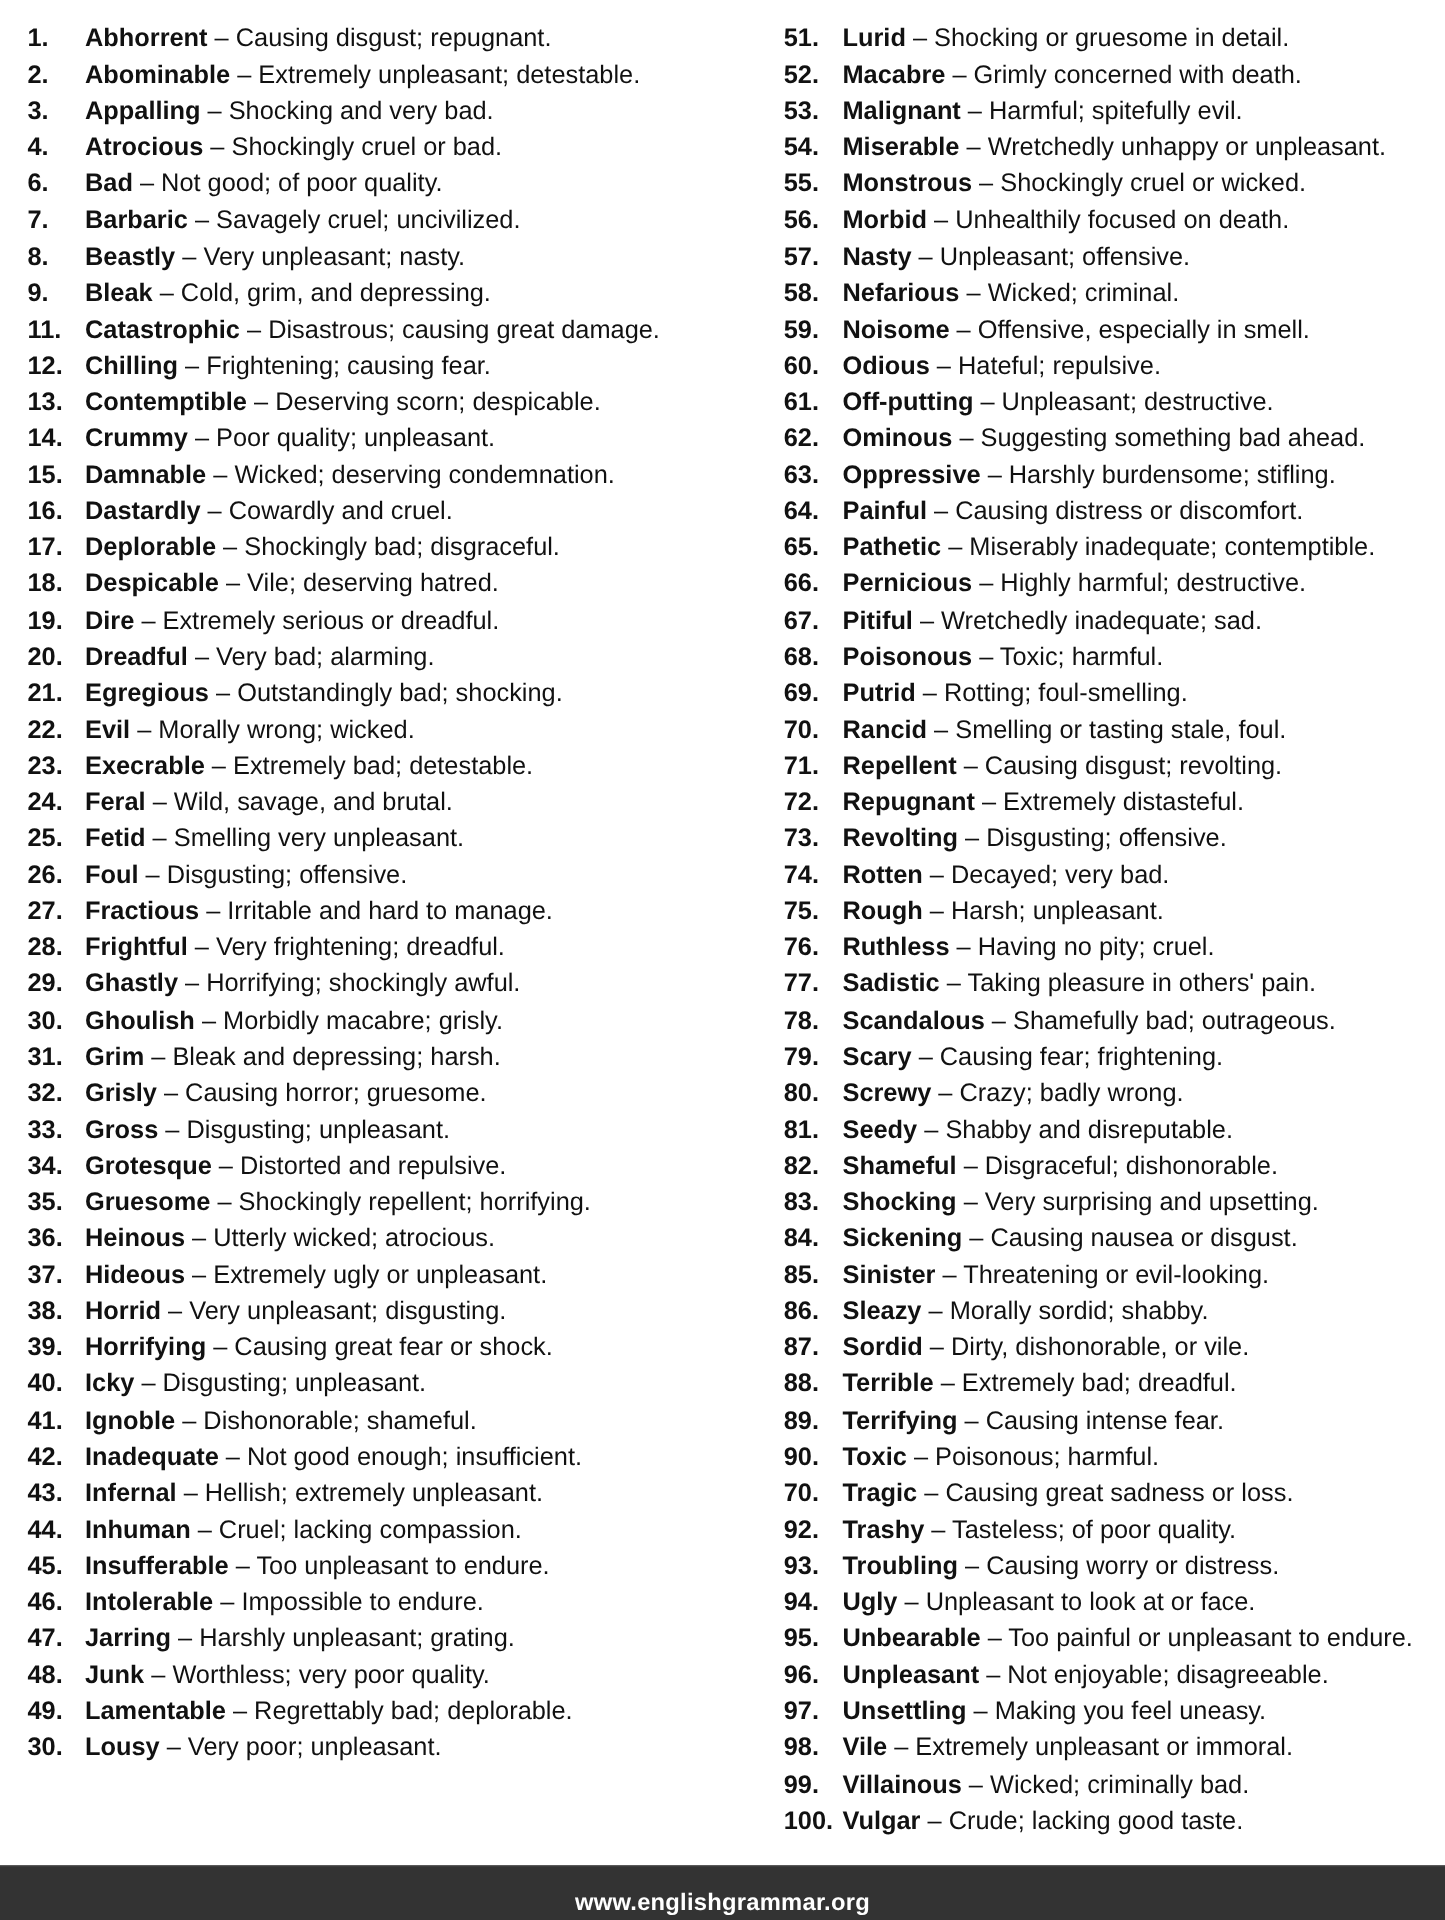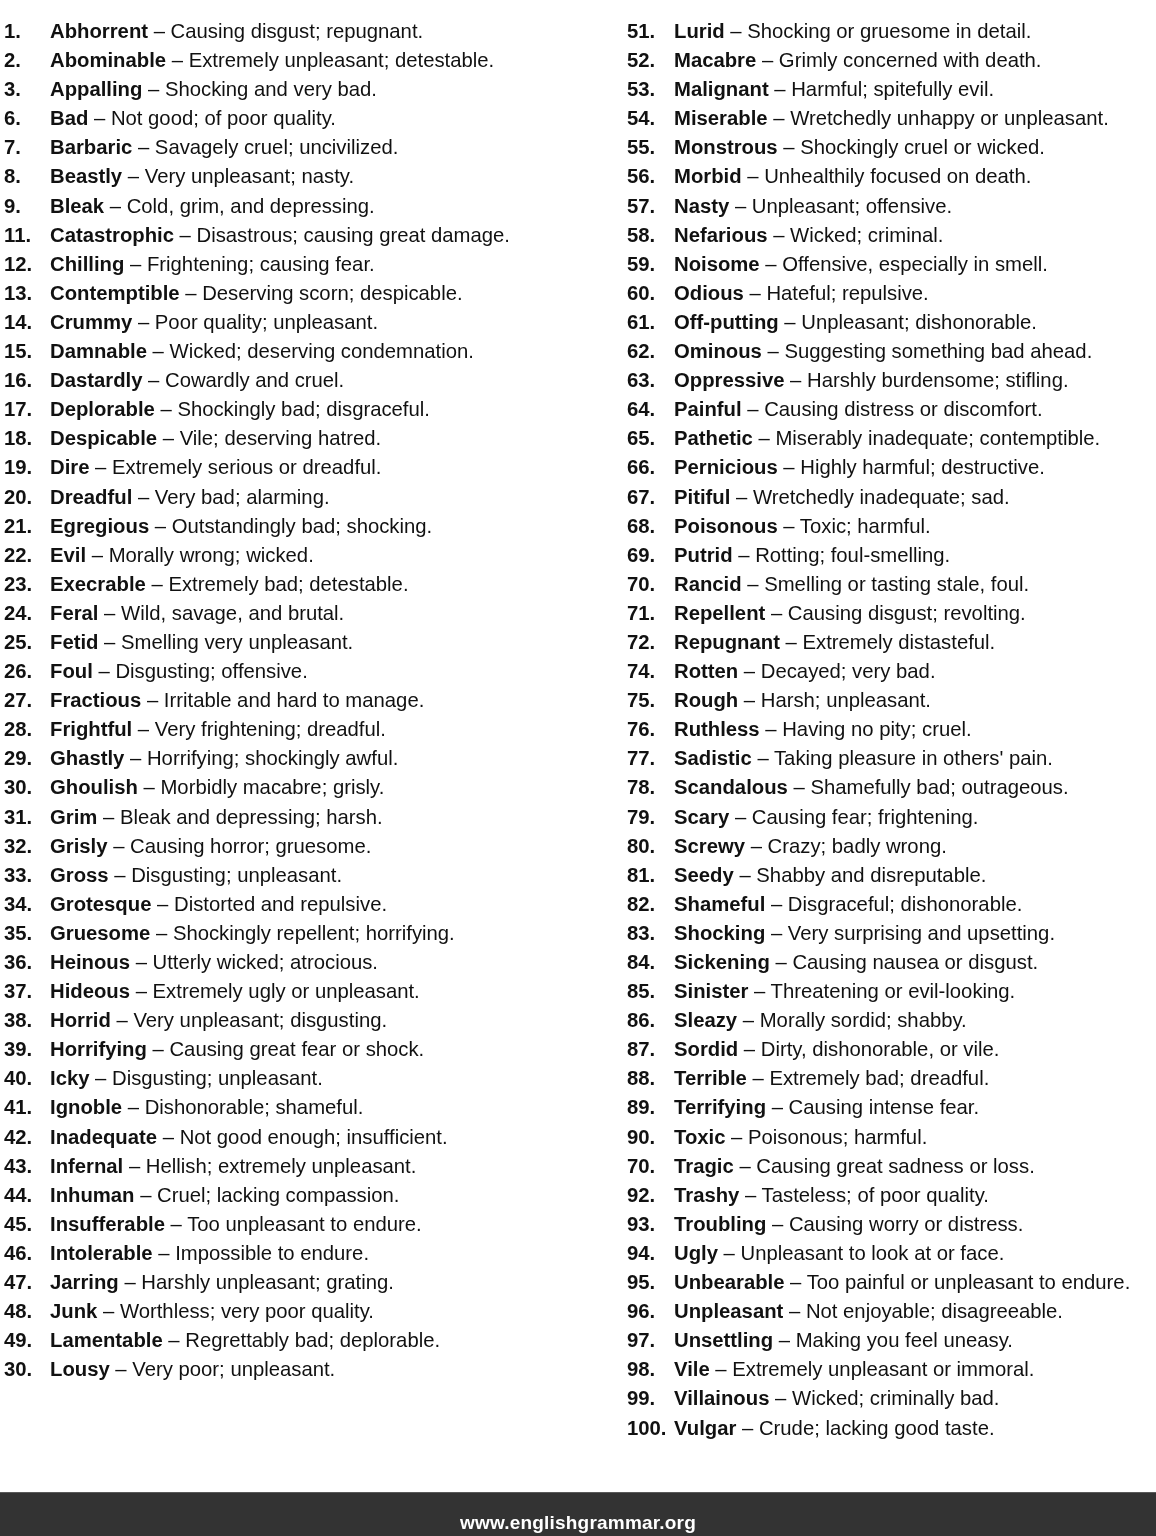--- a/index.html
+++ b/index.html
@@ -3,21 +3,21 @@
   <meta charset="utf-8">
   <style>
     html, body { margin: 0; padding: 0; }
     body {
       width: 1156px; height: 1536px; background: #ffffff; position: relative; overflow: hidden;
       font-family: "Liberation Sans", sans-serif; color: #111111;
     }
     .col {
       position: absolute; top: 17px; margin: 0; padding: 0; list-style: none;
     }
-    .col.left { left: 4px; width: 560px; }
+    .col.left { left: 22px; width: 560px; }
     .col.right { left: 591px; width: 560px; }
     .row {
       height: 29.1px; line-height: 29.1px; font-size: 20.3px; white-space: nowrap; position: relative;
     }
     .num { font-weight: bold; display: inline-block; }
     .col.left .num { width: 46px; }
     .col.right .num { width: 47px; margin-left: 36px; }
     .word { font-weight: bold; }
     .footer {
       position: absolute; left: 0; top: 1492px; width: 1156px; height: 60px;
@@ -26,20 +26,21 @@
     }
     .footer-text { color: #ffffff; font-weight: bold; font-size: 19px; letter-spacing: 0.2px; }
   </style>
 </head>
 <body>
 
 <ol class="col left" id="col-0">
     <li class="row"><span class="num">1.</span><span class="word">Abhorrent</span><span class="sep"> – </span><span class="def">Causing disgust; repugnant.</span></li>
     <li class="row"><span class="num">2.</span><span class="word">Abominable</span><span class="sep"> – </span><span class="def">Extremely unpleasant; detestable.</span></li>
     <li class="row"><span class="num">3.</span><span class="word">Appalling</span><span class="sep"> – </span><span class="def">Shocking and very bad.</span></li>
+    <li class="row"><span class="num">4.</span><span class="word">Atrocious</span><span class="sep"> – </span><span class="def">Shockingly cruel or bad.</span></li>
     <li class="row"><span class="num">6.</span><span class="word">Bad</span><span class="sep"> – </span><span class="def">Not good; of poor quality.</span></li>
     <li class="row"><span class="num">7.</span><span class="word">Barbaric</span><span class="sep"> – </span><span class="def">Savagely cruel; uncivilized.</span></li>
     <li class="row"><span class="num">8.</span><span class="word">Beastly</span><span class="sep"> – </span><span class="def">Very unpleasant; nasty.</span></li>
     <li class="row"><span class="num">9.</span><span class="word">Bleak</span><span class="sep"> – </span><span class="def">Cold, grim, and depressing.</span></li>
     <li class="row"><span class="num">11.</span><span class="word">Catastrophic</span><span class="sep"> – </span><span class="def">Disastrous; causing great damage.</span></li>
     <li class="row"><span class="num">12.</span><span class="word">Chilling</span><span class="sep"> – </span><span class="def">Frightening; causing fear.</span></li>
     <li class="row"><span class="num">13.</span><span class="word">Contemptible</span><span class="sep"> – </span><span class="def">Deserving scorn; despicable.</span></li>
     <li class="row"><span class="num">14.</span><span class="word">Crummy</span><span class="sep"> – </span><span class="def">Poor quality; unpleasant.</span></li>
     <li class="row"><span class="num">15.</span><span class="word">Damnable</span><span class="sep"> – </span><span class="def">Wicked; deserving condemnation.</span></li>
     <li class="row"><span class="num">16.</span><span class="word">Dastardly</span><span class="sep"> – </span><span class="def">Cowardly and cruel.</span></li>
@@ -82,32 +83,33 @@
     <li class="row"><span class="num">51.</span><span class="word">Lurid</span><span class="sep"> – </span><span class="def">Shocking or gruesome in detail.</span></li>
     <li class="row"><span class="num">52.</span><span class="word">Macabre</span><span class="sep"> – </span><span class="def">Grimly concerned with death.</span></li>
     <li class="row"><span class="num">53.</span><span class="word">Malignant</span><span class="sep"> – </span><span class="def">Harmful; spitefully evil.</span></li>
     <li class="row"><span class="num">54.</span><span class="word">Miserable</span><span class="sep"> – </span><span class="def">Wretchedly unhappy or unpleasant.</span></li>
     <li class="row"><span class="num">55.</span><span class="word">Monstrous</span><span class="sep"> – </span><span class="def">Shockingly cruel or wicked.</span></li>
     <li class="row"><span class="num">56.</span><span class="word">Morbid</span><span class="sep"> – </span><span class="def">Unhealthily focused on death.</span></li>
     <li class="row"><span class="num">57.</span><span class="word">Nasty</span><span class="sep"> – </span><span class="def">Unpleasant; offensive.</span></li>
     <li class="row"><span class="num">58.</span><span class="word">Nefarious</span><span class="sep"> – </span><span class="def">Wicked; criminal.</span></li>
     <li class="row"><span class="num">59.</span><span class="word">Noisome</span><span class="sep"> – </span><span class="def">Offensive, especially in smell.</span></li>
     <li class="row"><span class="num">60.</span><span class="word">Odious</span><span class="sep"> – </span><span class="def">Hateful; repulsive.</span></li>
-    <li class="row"><span class="num">61.</span><span class="word">Off-putting</span><span class="sep"> – </span><span class="def">Unpleasant; dishonorable.</span></li>
+    <li class="row"><span class="num">61.</span><span class="word">Off-putting</span><span class="sep"> – </span><span class="def">Unpleasant; destructive.</span></li>
     <li class="row"><span class="num">62.</span><span class="word">Ominous</span><span class="sep"> – </span><span class="def">Suggesting something bad ahead.</span></li>
     <li class="row"><span class="num">63.</span><span class="word">Oppressive</span><span class="sep"> – </span><span class="def">Harshly burdensome; stifling.</span></li>
     <li class="row"><span class="num">64.</span><span class="word">Painful</span><span class="sep"> – </span><span class="def">Causing distress or discomfort.</span></li>
     <li class="row"><span class="num">65.</span><span class="word">Pathetic</span><span class="sep"> – </span><span class="def">Miserably inadequate; contemptible.</span></li>
     <li class="row"><span class="num">66.</span><span class="word">Pernicious</span><span class="sep"> – </span><span class="def">Highly harmful; destructive.</span></li>
     <li class="row"><span class="num">67.</span><span class="word">Pitiful</span><span class="sep"> – </span><span class="def">Wretchedly inadequate; sad.</span></li>
     <li class="row"><span class="num">68.</span><span class="word">Poisonous</span><span class="sep"> – </span><span class="def">Toxic; harmful.</span></li>
     <li class="row"><span class="num">69.</span><span class="word">Putrid</span><span class="sep"> – </span><span class="def">Rotting; foul-smelling.</span></li>
     <li class="row"><span class="num">70.</span><span class="word">Rancid</span><span class="sep"> – </span><span class="def">Smelling or tasting stale, foul.</span></li>
     <li class="row"><span class="num">71.</span><span class="word">Repellent</span><span class="sep"> – </span><span class="def">Causing disgust; revolting.</span></li>
     <li class="row"><span class="num">72.</span><span class="word">Repugnant</span><span class="sep"> – </span><span class="def">Extremely distasteful.</span></li>
+    <li class="row"><span class="num">73.</span><span class="word">Revolting</span><span class="sep"> – </span><span class="def">Disgusting; offensive.</span></li>
     <li class="row"><span class="num">74.</span><span class="word">Rotten</span><span class="sep"> – </span><span class="def">Decayed; very bad.</span></li>
     <li class="row"><span class="num">75.</span><span class="word">Rough</span><span class="sep"> – </span><span class="def">Harsh; unpleasant.</span></li>
     <li class="row"><span class="num">76.</span><span class="word">Ruthless</span><span class="sep"> – </span><span class="def">Having no pity; cruel.</span></li>
     <li class="row"><span class="num">77.</span><span class="word">Sadistic</span><span class="sep"> – </span><span class="def">Taking pleasure in others' pain.</span></li>
     <li class="row"><span class="num">78.</span><span class="word">Scandalous</span><span class="sep"> – </span><span class="def">Shamefully bad; outrageous.</span></li>
     <li class="row"><span class="num">79.</span><span class="word">Scary</span><span class="sep"> – </span><span class="def">Causing fear; frightening.</span></li>
     <li class="row"><span class="num">80.</span><span class="word">Screwy</span><span class="sep"> – </span><span class="def">Crazy; badly wrong.</span></li>
     <li class="row"><span class="num">81.</span><span class="word">Seedy</span><span class="sep"> – </span><span class="def">Shabby and disreputable.</span></li>
     <li class="row"><span class="num">82.</span><span class="word">Shameful</span><span class="sep"> – </span><span class="def">Disgraceful; dishonorable.</span></li>
     <li class="row"><span class="num">83.</span><span class="word">Shocking</span><span class="sep"> – </span><span class="def">Very surprising and upsetting.</span></li>

